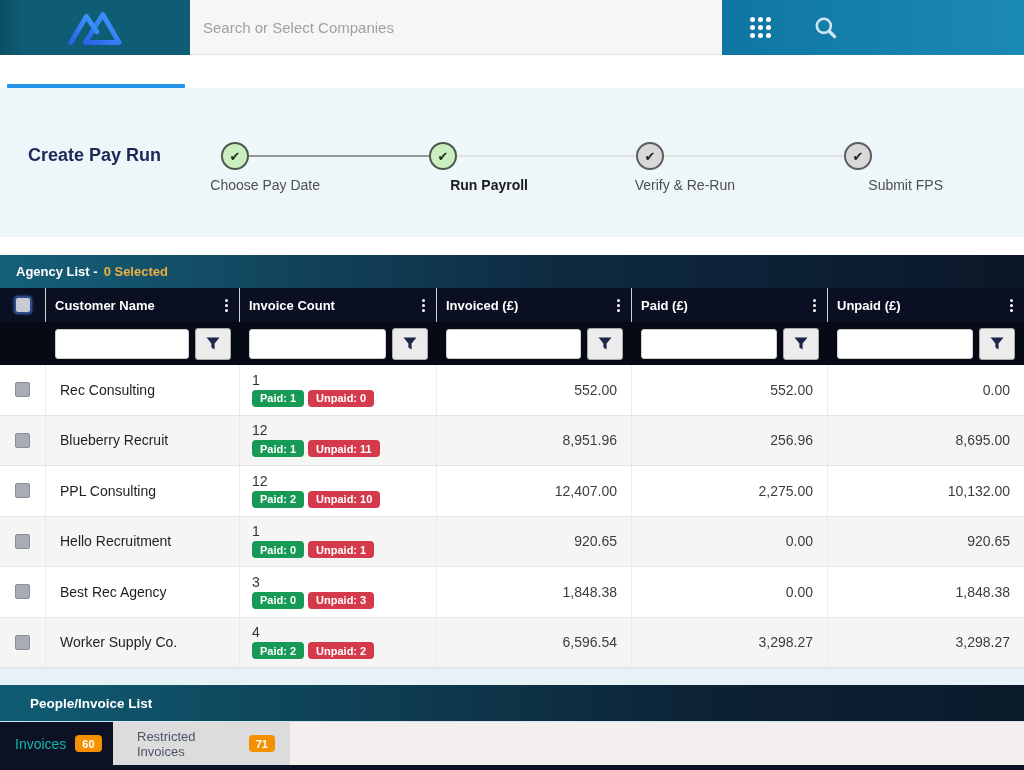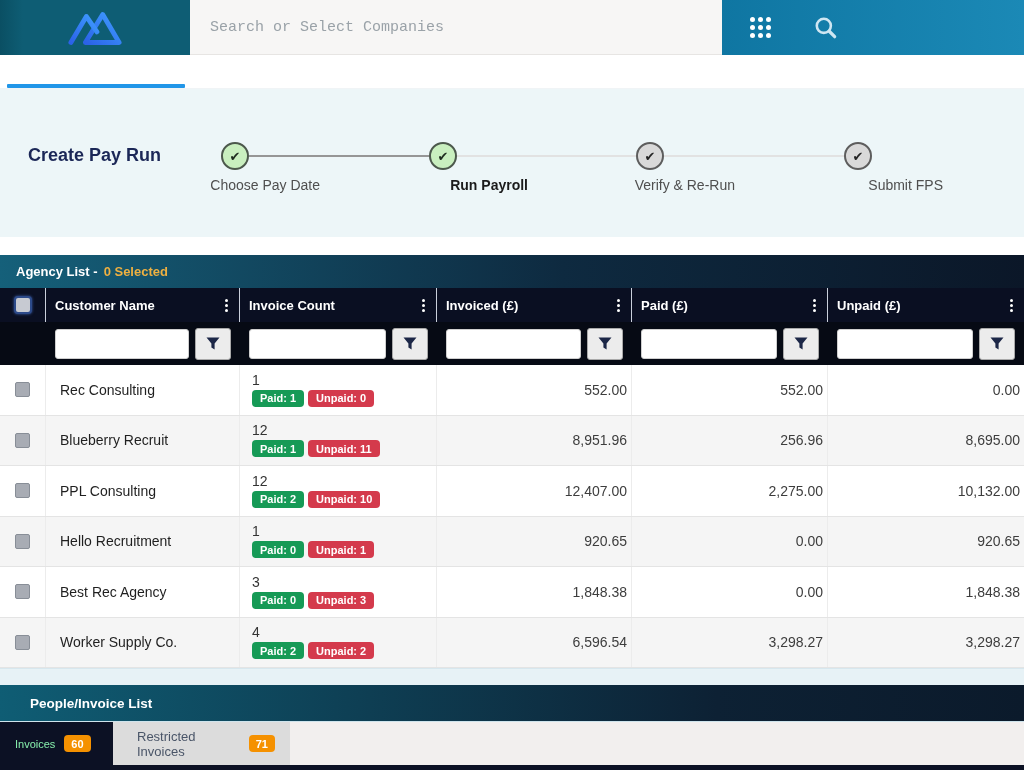--- a/index.html
+++ b/index.html
@@ -4,21 +4,21 @@
 <style>
   * { margin:0; padding:0; box-sizing:border-box; }
   html,body { width:1024px; height:770px; }
   body { font-family:"Liberation Sans","DejaVu Sans",sans-serif; background:#fff; overflow:hidden; }
   .app { width:1024px; height:770px; display:flex; flex-direction:column; position:relative; }
 
   
   .top-header { height:55px; display:flex; flex:0 0 55px; }
   .logo-panel { width:190px; background:linear-gradient(90deg,#0a4f63,#0e5d74 12%); display:flex; align-items:center; justify-content:center; cursor:pointer; }
   .search-panel { flex:1; background:#f7f6f5; display:flex; align-items:center; border-bottom:1px solid #e7e5e3; }
-  .search-panel input { border:none; outline:none; background:transparent; width:100%; padding-left:20px; font-size:15px; color:#0f766e; font-family:Liberation Mono, monospace; }
+  .search-panel input { border:none; outline:none; background:transparent; width:100%; padding-left:13px; font-size:15px; color:#0f766e; font-family:Liberation Sans, sans-serif; }
   .search-panel input::placeholder { color:#9aa2a8; }
   .actions-panel { width:302px; background:linear-gradient(90deg,#0f76a2,#1b89b6); display:flex; align-items:center; gap:42px; padding-left:28px; }
   .grid-icon { display:grid; grid-template-columns:repeat(3,5px); grid-template-rows:repeat(3,5px); gap:3px; cursor:pointer; }
   .grid-icon i { width:5px; height:5px; border-radius:50%; background:#fff; }
 
   
   .tab-strip { height:34px; flex:0 0 34px; background:#fff; position:relative; border-bottom:1px solid #f0f4f6; }
   .tab-underline { position:absolute; left:7px; bottom:0; width:178px; height:4px; background:#2196e8; border-radius:1px; }
 
   
@@ -65,32 +65,32 @@
   .td:last-child { border-right:none; }
   .td.cb { justify-content:center; }
   .row-checkbox { width:15px; height:15px; background:#a8acb4; border:1px solid #888e97; border-radius:2px; cursor:pointer; }
   .td.name { padding-left:14px; font-size:14px; color:#1f1f1f; }
   .td.count { padding-left:12px; flex-direction:column; align-items:flex-start; justify-content:center; gap:3px; }
   .td.count .num { font-size:14px; color:#333; line-height:14px; }
   .badges { display:flex; gap:4px; }
   .badge { font-size:11px; font-weight:bold; color:#fff; padding:2.5px 8px; border-radius:4px; white-space:nowrap; }
   .badge.green { background:#169a56; }
   .badge.red { background:#d43a4c; }
-  .td.num-cell { justify-content:flex-end; padding-right:4px; font-size:14px; color:#3d3d3d; }
+  .td.num-cell { justify-content:flex-end; padding-right:14px; font-size:14px; color:#3d3d3d; }
 
   .bottom-gap { height:17px; flex:0 0 17px; background:#e7f2f6; border-top:1px solid #d7e7ee; }
 
   
   .people-bar { height:37px; flex:0 0 37px; background:linear-gradient(90deg,#0f5d74,#0d2134 70%,#0b1a2b); display:flex; align-items:center; padding-left:30px; border-bottom:1px solid #cfe4ec; }
   .people-bar .t { color:#fff; font-weight:bold; font-size:13.5px; }
 
   .bottom-tabs { height:43px; flex:0 0 43px; background:#f2efee; display:flex; }
   .btab { display:flex; align-items:center; gap:9px; padding:0 15px; cursor:pointer; }
   .btab.active { width:113px; background:#0c1124; }
-  .btab.active .bl { color:#86efac; font-size:11px; }
+  .btab.active .bl { color:#14b8a6; font-size:14px; }
   .btab.inactive { width:177px; background:#dcdcdc; padding-left:24px; }
   .btab.inactive .bl { color:#4a5568; font-size:13px; }
   .obadge { background:#f59100; color:#fff; font-size:11px; font-weight:bold; padding:2.5px 7px; border-radius:4px; }
 
   .bottom-strip { height:5px; flex:0 0 5px; background:#0c1124; }
 </style>
 </head>
 <body>
 
 <div class="app">

